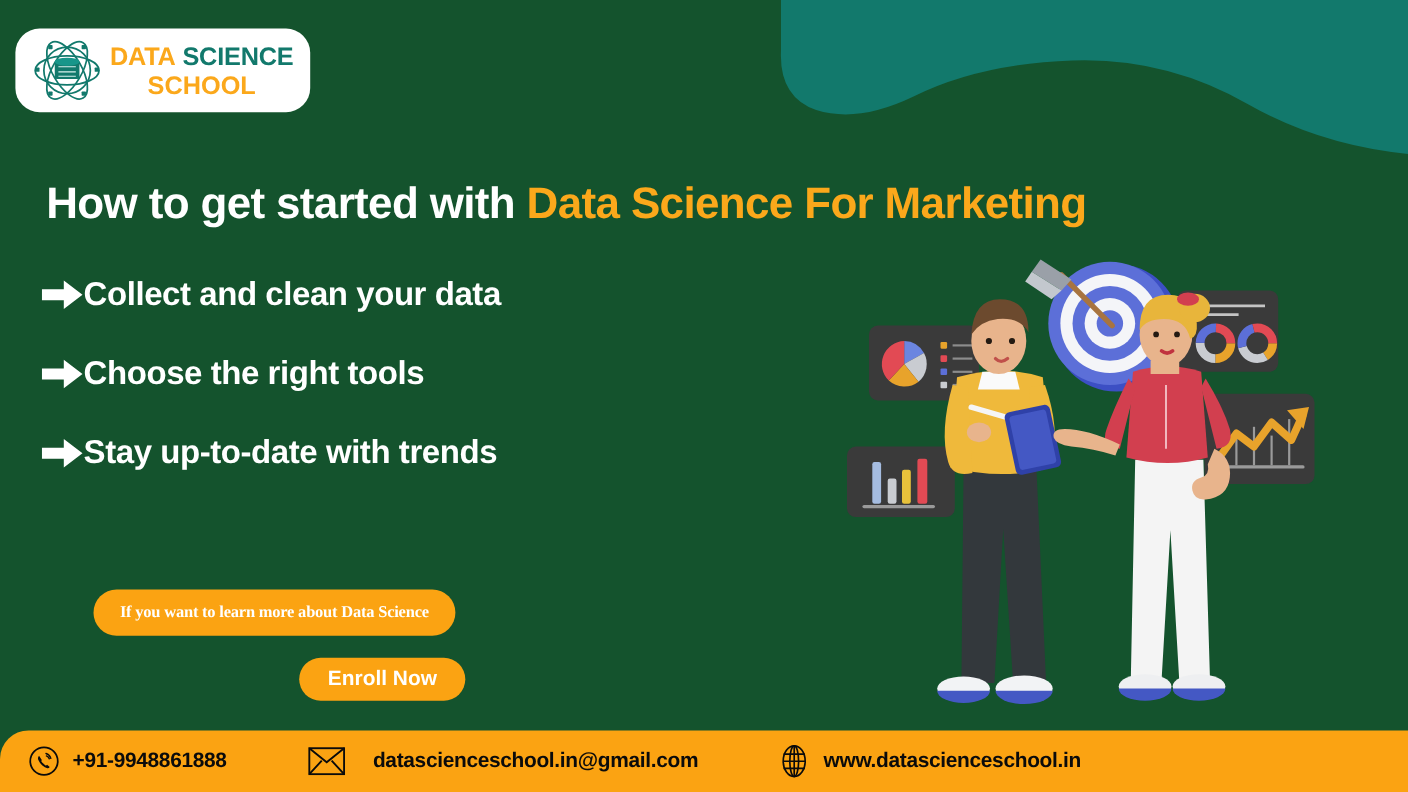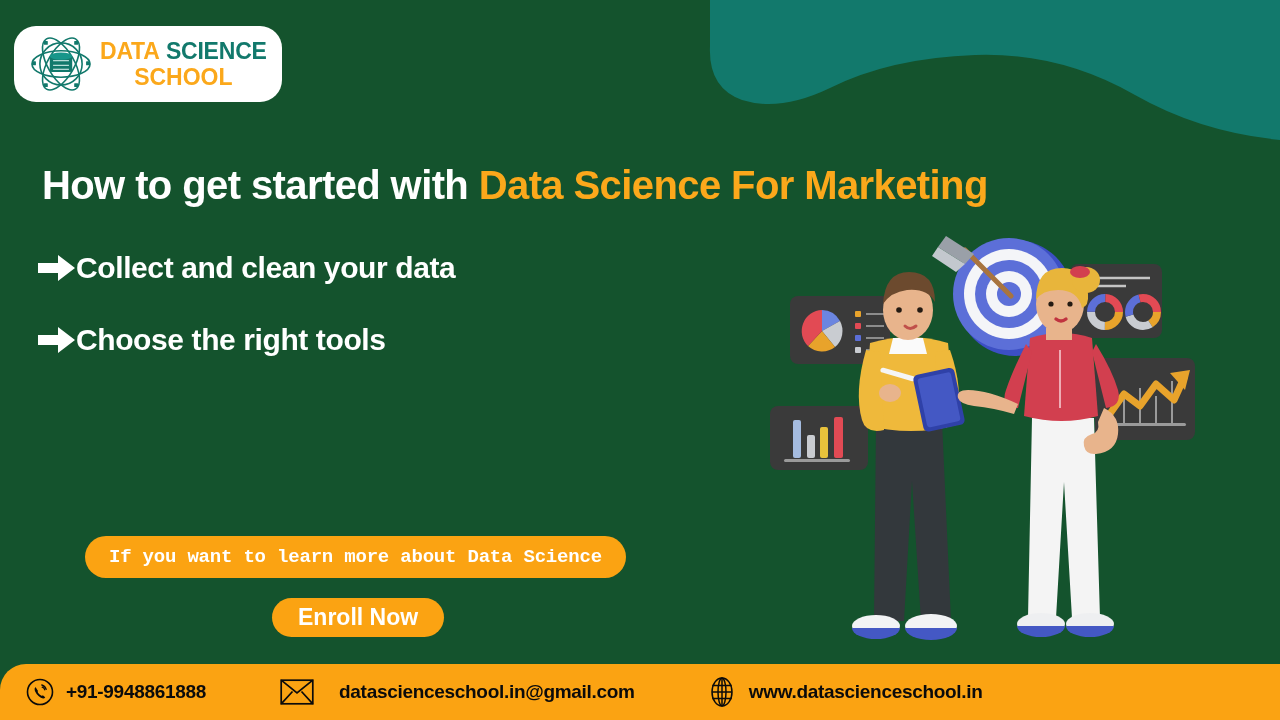--- a/index.html
+++ b/index.html
@@ -98,42 +98,42 @@
   .cta-primary {
     position: absolute;
     left: 85px;
     top: 536px;
     height: 42px;
     padding: 0 24px;
     background: #FBA312;
     border: none;
     border-radius: 21px;
     color: #FFFFFF;
-    font-family: Liberation Mono, monospace;
-    font-size: 19px;
+    font-family: Liberation Serif, serif;
+    font-size: 15px;
     font-weight: bold;
     letter-spacing: -0.2px;
     cursor: pointer;
     display: flex;
     align-items: center;
     justify-content: center;
     white-space: nowrap;
   }
   .cta-secondary {
     position: absolute;
     left: 272px;
     top: 598px;
     height: 39px;
     padding: 0 26px;
     background: #FBA312;
     border: none;
     border-radius: 20px;
     color: #FFFFFF;
     font-family: "Liberation Sans", sans-serif;
-    font-size: 23px;
+    font-size: 19px;
     font-weight: bold;
     cursor: pointer;
     display: flex;
     align-items: center;
     justify-content: center;
     white-space: nowrap;
   }
 
   
   .footer {
@@ -225,20 +225,26 @@
       <svg class="bullet-arrow" viewBox="0 0 38 30">
         <path d="M0 10 H20 V2 L37 15 L20 28 V20 H0 Z" fill="#FFFFFF"></path>
       </svg>
       <span class="bullet-text">Collect and clean your data</span>
     </div>
     <div class="bullet-row">
       <svg class="bullet-arrow" viewBox="0 0 38 30">
         <path d="M0 10 H20 V2 L37 15 L20 28 V20 H0 Z" fill="#FFFFFF"></path>
       </svg>
       <span class="bullet-text">Choose the right tools</span>
+    </div>
+    <div class="bullet-row">
+      <svg class="bullet-arrow" viewBox="0 0 38 30">
+        <path d="M0 10 H20 V2 L37 15 L20 28 V20 H0 Z" fill="#FFFFFF"></path>
+      </svg>
+      <span class="bullet-text">Stay up-to-date with trends</span>
     </div>
   </div>
 
   <button class="cta-primary">If you want to learn more about Data Science</button>
   <button class="cta-secondary">Enroll Now</button>
 
   <svg class="illustration" viewBox="0 0 510 420">
     <defs>
       <linearGradient id="tealNone" x1="0" y1="0" x2="0" y2="1">
         <stop offset="0" stop-color="#4A5FD4"></stop>

